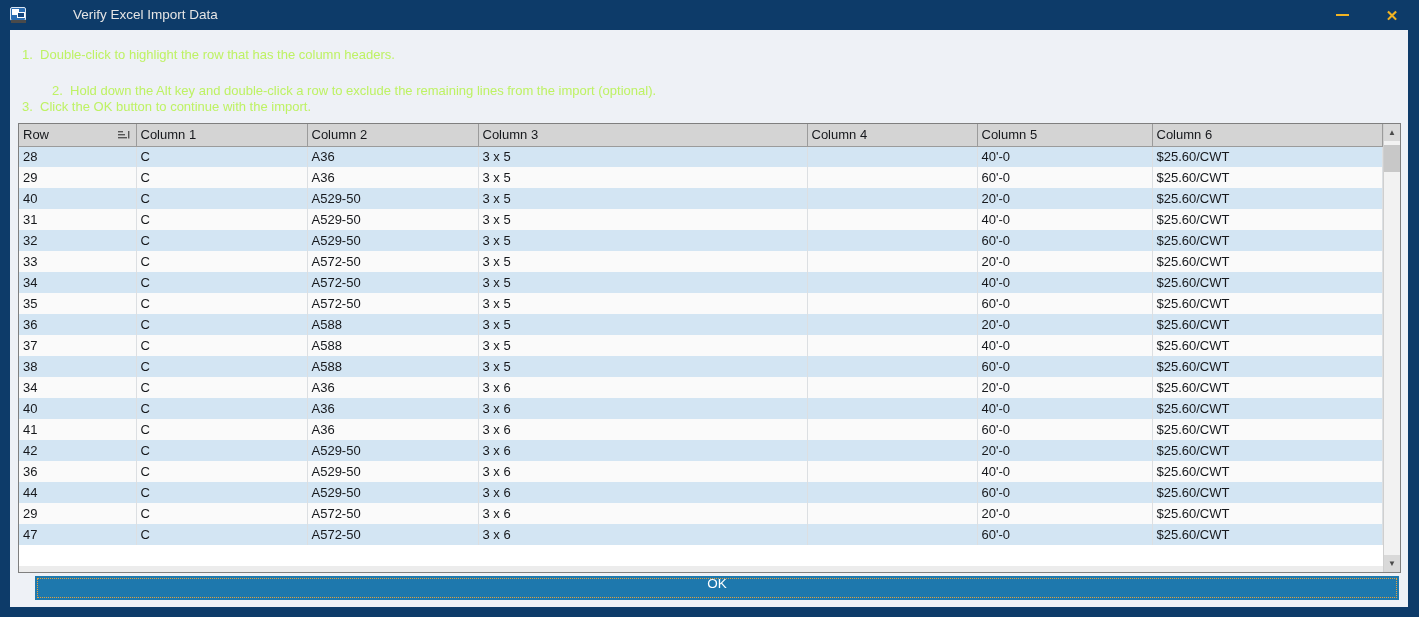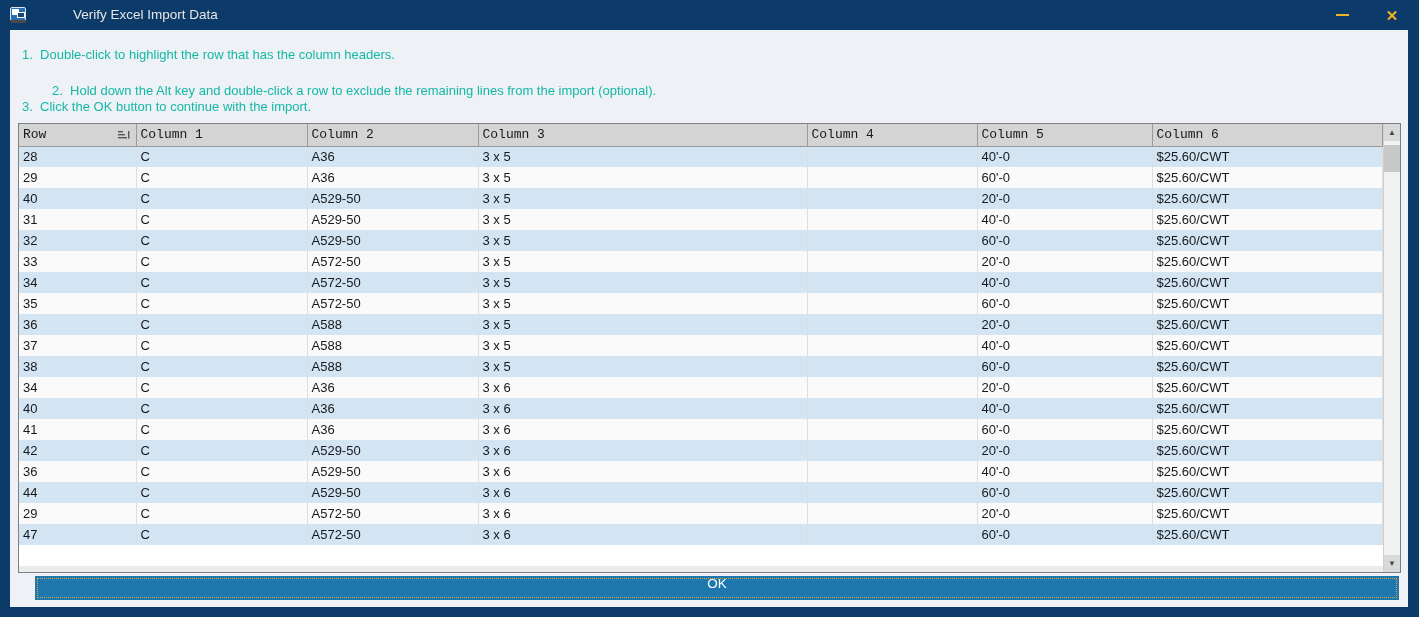--- a/index.html
+++ b/index.html
@@ -53,21 +53,21 @@
     font-size: 15px; font-weight: bold; line-height: 1;
   }
 
   
   .content {
     position: absolute; left: 10px; top: 30px; width: 1398px; height: 577px;
     background: var(--content-bg, #eef1f6);
   }
 
   .instruction {
-    position: absolute; left: 22px; color: #14b8a6; font-size: 13px; white-space: pre;
+    position: absolute; left: 22px; color: #bef264; font-size: 13px; white-space: pre;
   }
   .instruction.i1 { top: 47px; }
   .instruction.i2 { top: 83px; margin-left: 30px; }
   .instruction.i3 { top: 99px; }
 
   
   .grid-wrap {
     position: absolute; left: 18px; top: 123px; width: 1383px; height: 450px;
     border: 1px solid #7f7f7f; background: #ffffff;
   }
@@ -76,21 +76,20 @@
     border-collapse: collapse; table-layout: fixed; width: 1364px;
     font-size: 13px; color: #16181c;
   }
   table.grid th {
     height: 22px;
     background: var(--header-bg, #d4d4d4);
     border-right: 1px solid #9b9b9b;
     border-bottom: 1px solid #9b9b9b;
     font-weight: normal; text-align: left; padding: 0 4px;
     position: relative;
-    font-family: Liberation Mono, monospace;
   }
   table.grid td {
     height: 21px; padding: 0 4px;
     border-right: 1px solid rgba(140,150,160,0.30);
     overflow: hidden; white-space: nowrap;
   }
   tbody tr:nth-child(odd)  td { background: var(--row-alt, #d3e5f3); }
   tbody tr:nth-child(even) td { background: var(--row-base, #fafafa); }
   tbody tr.selected td {
     background: var(--selected-row-bg, #0a9ed8) !important;

